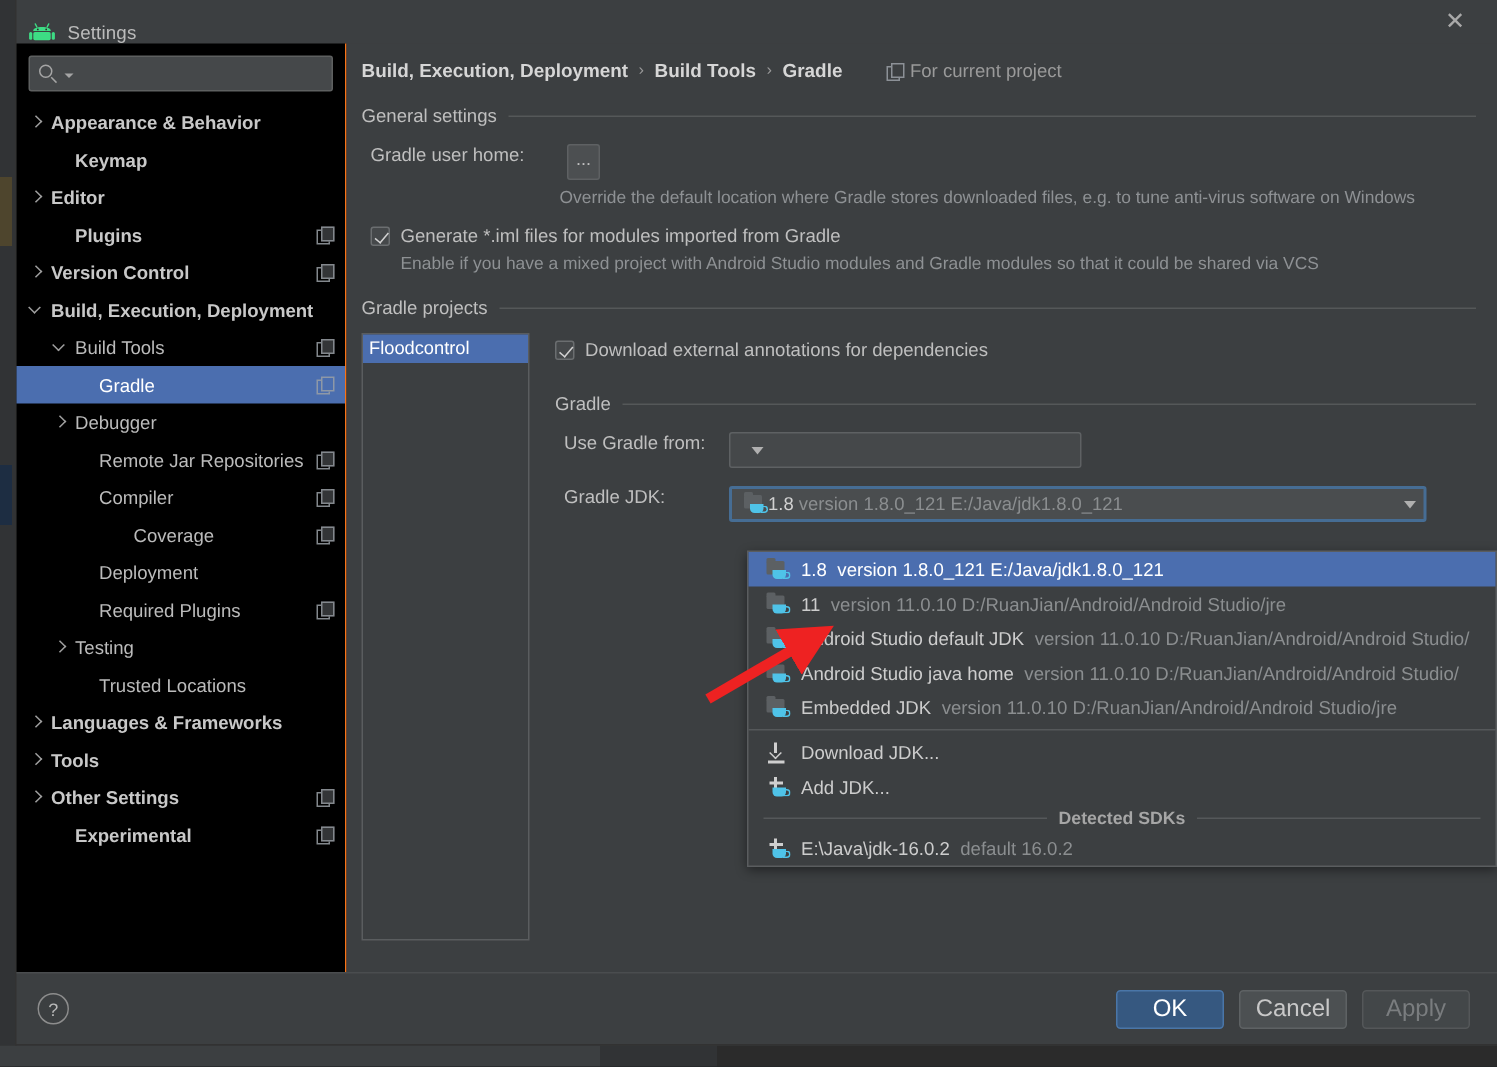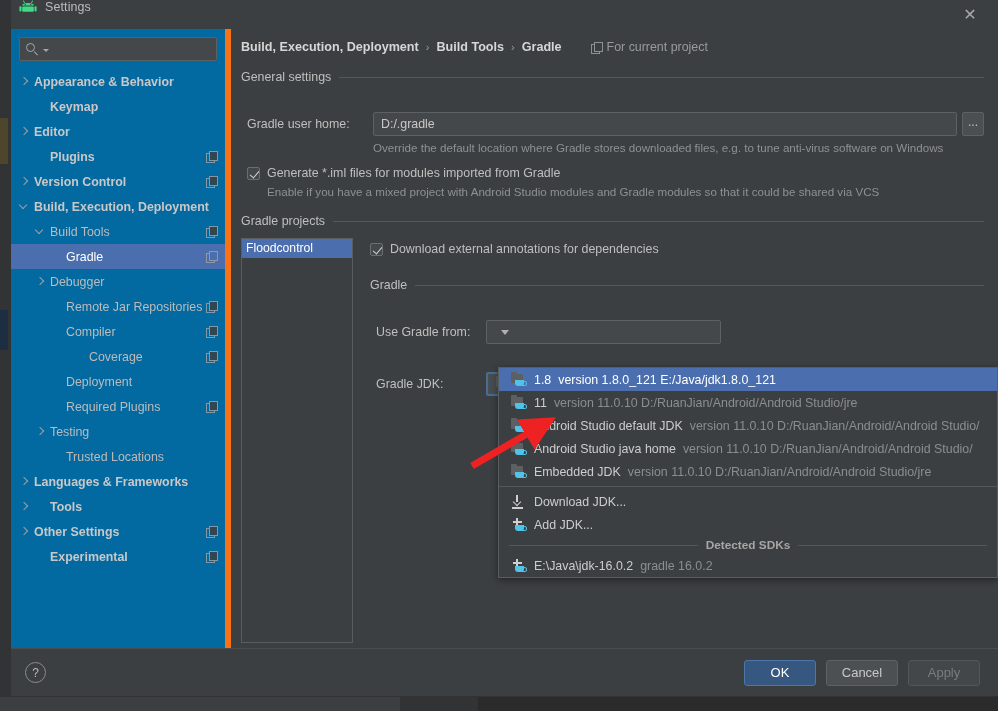--- a/index.html
+++ b/index.html
@@ -27,43 +27,43 @@
     position: absolute;
     left: 10px; top: 0px;
     width: 988px; height: 697px;
     background: #3c3f41;
     border: 1px solid #323232;
     border-top: none; border-right: none;
     display: flex; flex-direction: column;
   }
   .titlebar {
     height: 29px; min-height:29px;
-    display: flex; align-items: flex-start;
+    display: flex; align-items: flex-end;
     padding: 0 0 0 8px;
     position: relative;
   }
   .android-icon { width: 18px; height: 14px; position: relative; margin-right: 8px; }
   .title-text {
     font-size: 12.5px; color: #bbbbbb; letter-spacing: .1px;
   }
   .close-btn {
     position: absolute; right: 18px; top: 5px;
     width: 20px; height: 20px;
     display:flex; align-items:center; justify-content:center;
     color: #a9a9a9; font-size: 16px; line-height:1;
     cursor: pointer;
   }
 
   .body { flex: 1; display: flex; min-height: 0; }
 
   
   .sidebar {
     width: 220px; min-width:220px;
-    background: #0369a1;
-    border-right: 6px solid #f97316;
+    background: #000000;
+    border-right: 1px solid #f97316;
     padding: 0;
     position: relative;
   }
   .search-wrap { padding: 8px 8px 6px 8px; }
   .search-box {
     height: 24px; background: #45484a;
     border: 1px solid #5e6060; border-radius: 2px;
     display: flex; align-items: center; padding: 0 6px;
   }
   .search-ico { width:13px; height:13px; position:relative; margin-right:2px; }
@@ -125,21 +125,21 @@
   .forproj .copy-ico::after{ background:#3c3f41; }
 
   .grp { margin-top: 16px; position: relative; }
   .grp-head {
     display: flex; align-items: center; gap: 8px;
     font-size: 12.4px; color: #bfbfbf; white-space: nowrap;
   }
   .grp-line { flex:1; height:1px; background: #555859; }
   .grp-body { padding-left: 6px; }
 
-  .row { display: flex; align-items: center; margin-top: 28px; }
+  .row { display: flex; margin-top: 12px; }
   .lab { font-size: 12.4px; color: #bfbfbf; }
   .tfield {
     height: 24px; background: #45484a; border: 1px solid #5e6163; border-radius:2px;
     color: #c8c8c8; font-size: 12.4px; display:flex; align-items:center;
     padding: 0 7px; flex: 1;
   }
   .dots-btn {
     width: 22px; height: 24px; margin-left: 5px;
     background: #4c4f51; border: 1px solid #5e6163; border-radius: 2px;
     color:#c0c0c0; font-size: 12px; display:flex;align-items:center;justify-content:center;
@@ -245,21 +245,21 @@
   .help-btn {
     width:21px;height:21px;border-radius:50%;
     border:1px solid #8d8d8d; color:#b9b9b9;
     display:flex;align-items:center;justify-content:center;
     font-size:12px;
   }
   .btns { margin-left:auto; display:flex; gap:10px; }
   .btn {
     min-width: 72px; height: 26px; border-radius: 3px;
     display:flex;align-items:center;justify-content:center;
-    font-size:13px; color:#c8c8c8;
+    font-size:16px; color:#c8c8c8;
     background:#4c5052; border:1px solid #5e6264;
   }
   .btn.primary { background:#365880; border:1px solid #4a76a8; color:#ffffff; }
   .btn.disabled { color:#7a7d7f; background:#434749; border:1px solid #545759;}
 
   
   .red-arrow { position:absolute; left:0; top:0; width:998px; height:711px; pointer-events:none; z-index:90;}
 </style>
 </head>
 <body>
@@ -376,21 +376,21 @@
               <span class="tlabel">Testing</span>
             </div>
             <div class="tnode" style="padding-left: 40px;">
               <span class="arrow"></span>
               <span class="tlabel">Trusted Locations</span>
             </div>
             <div class="tnode" style="padding-left: 8px;">
               <span class="arrow right"></span>
               <span class="tlabel bold">Languages &amp; Frameworks</span>
             </div>
-            <div class="tnode" style="padding-left: 8px; gap: 16px;">
+            <div class="tnode" style="padding-left: 8px;">
               <span class="arrow right"></span>
               <span class="tlabel bold">Tools</span>
             </div>
             <div class="tnode" style="padding-left: 8px; align-items: center;">
               <span class="arrow right"></span>
               <span class="tlabel bold">Other Settings</span>
               <span class="copy-ico"></span>
             </div>
             <div class="tnode" style="padding-left: 24px;">
               <span class="arrow"></span>
@@ -415,21 +415,20 @@
         </div>
 
         <div class="grp">
           <div class="grp-head">
             <span>General settings</span>
             <span class="grp-line"></span>
           </div>
           <div class="grp-body">
             <div class="row">
               <span class="lab" style="width:126px">Gradle user home:</span>
-              <span class="tfield">D:/.gradle</span>
               <span class="dots-btn">...</span>
             </div>
             <div class="hint" style="padding-left:126px">Override the default location where Gradle stores downloaded files, e.g. to tune anti-virus software on Windows</div>
 
             <div class="chk-row">
               <span class="chk on"></span>
               <span class="chk-lab">Generate *.iml files for modules imported from Gradle</span>
             </div>
             <div class="hint" style="padding-left:20px">Enable if you have a mixed project with Android Studio modules and Gradle modules so that it could be shared via VCS</div>
           </div>
@@ -560,21 +559,21 @@
         <span class="pdiv-lbl">Detected SDKs</span>
         <span class="pdiv-line"></span>
       </div>
       <div class="pitem">
         <span class="add-ico">
           <span class="pv"></span>
           <span class="ph"></span>
           <span class="cup2"></span>
         </span>
         <span class="pname">E:\Java\jdk-16.0.2</span>
-        <span class="pver">gradle 16.0.2</span>
+        <span class="pver">default 16.0.2</span>
       </div>
     </div>
 
   <svg class="red-arrow">
     <defs>
       <marker id="ah" markerWidth="5" markerHeight="5" refX="2.2" refY="2.5" orient="auto">
         <path d="M0,0 L5,2.5 L0,5 z" fill="#ee2222"></path>
       </marker>
     </defs>
     <path d="M472,466 L539,427" stroke="#ee2222" stroke-width="7" fill="none" marker-end="url(#ah)"></path>

